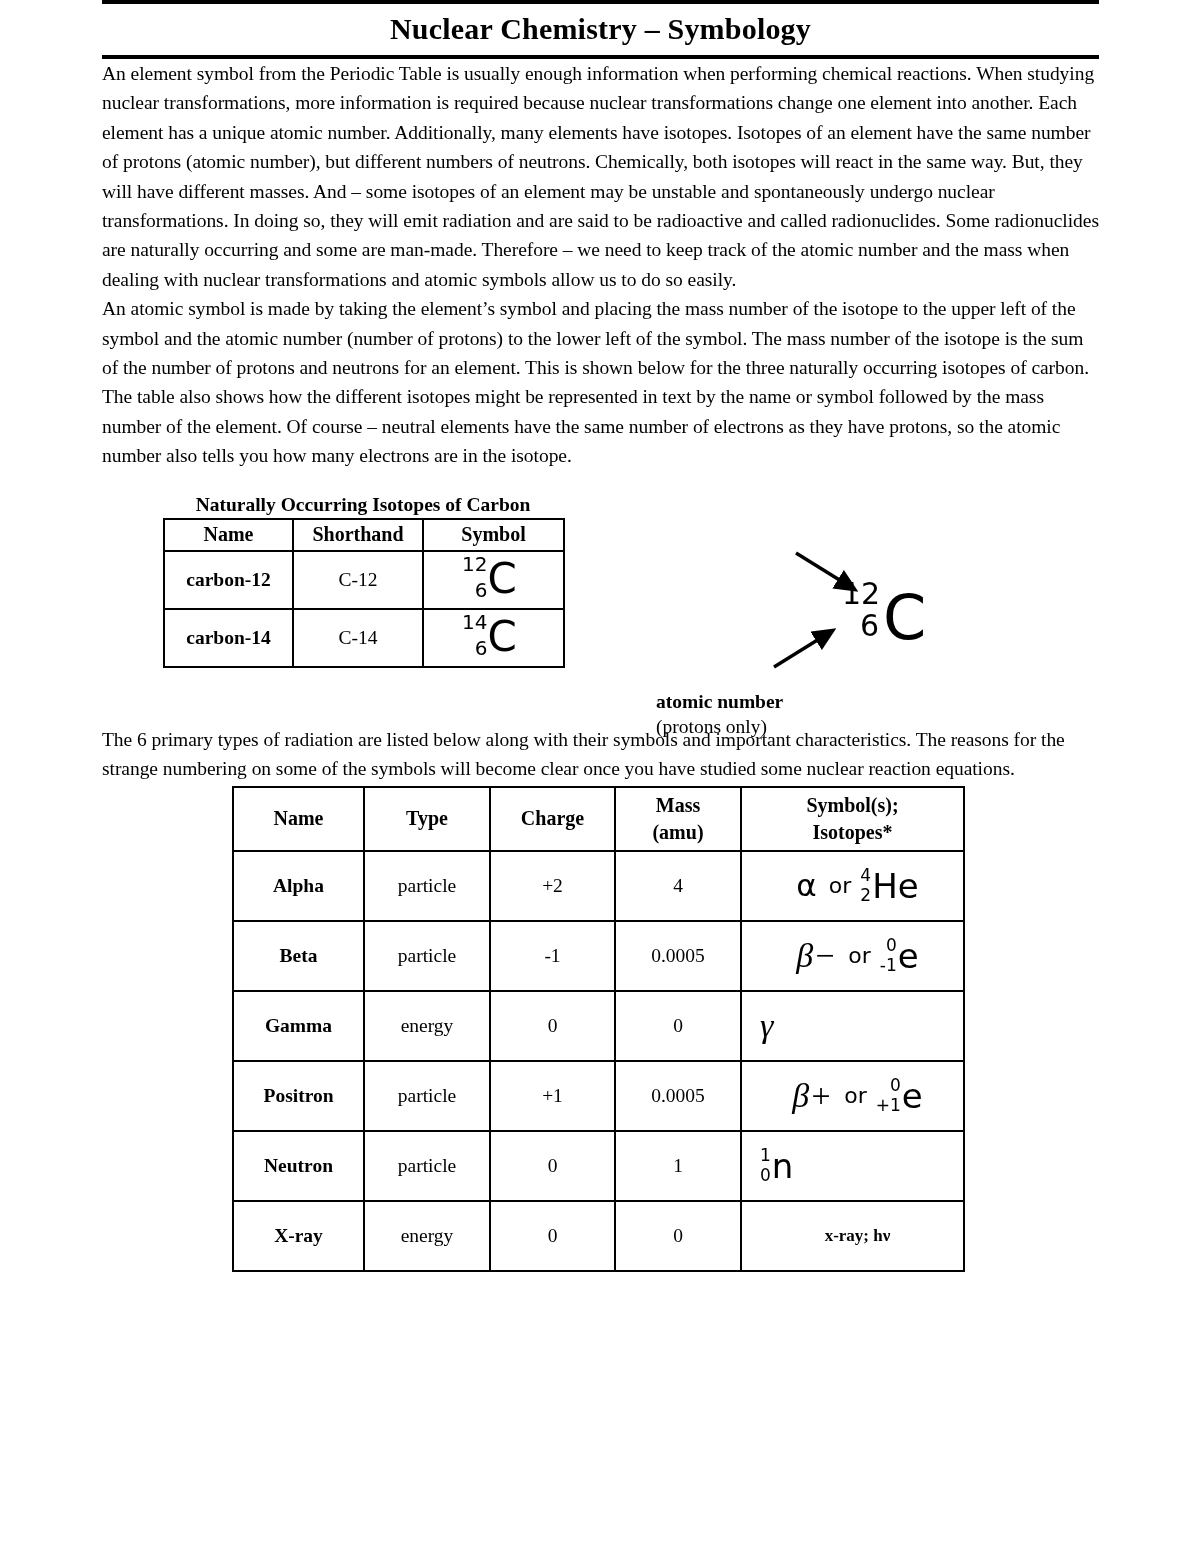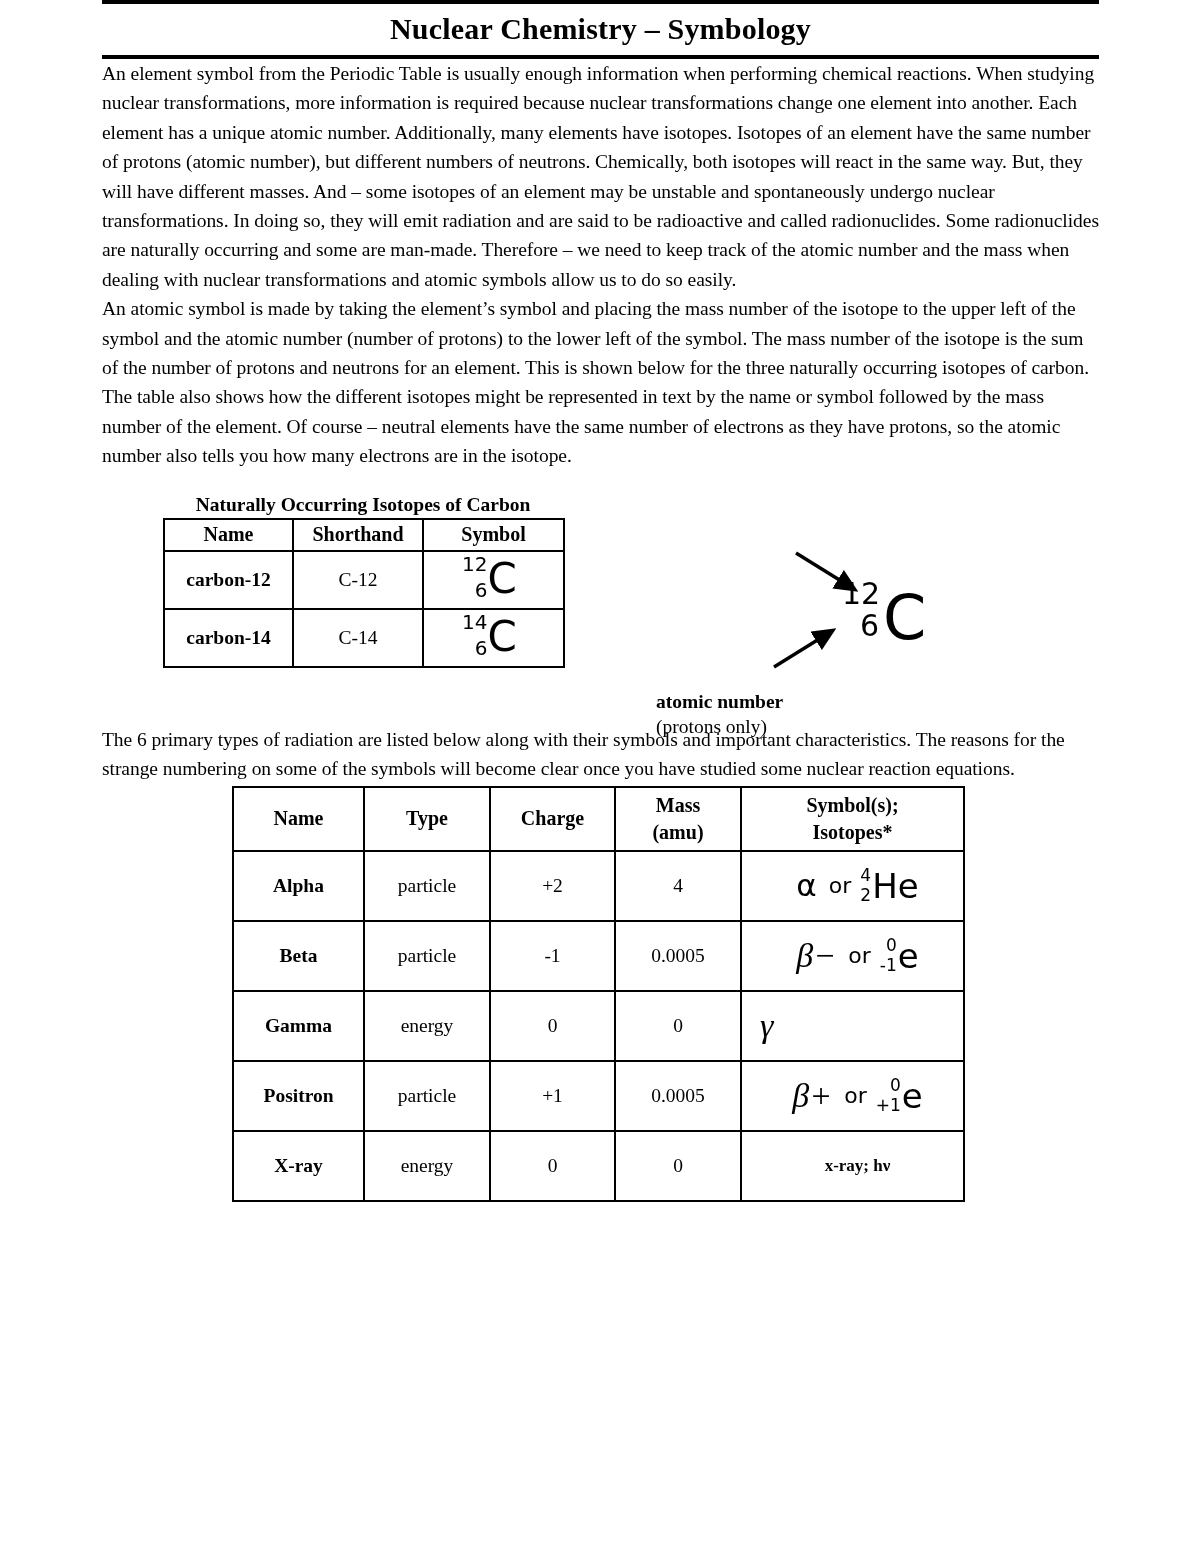--- a/index.html
+++ b/index.html
@@ -494,20 +494,37 @@
                 <span class="stack">
                   <span class="sup">0</span>
                   <span class="sub">+1</span>
                 </span>
                 <span class="sym-letter">e</span>
               </span>
             </div>
           </td>
         </tr>
 
+        <tr>
+          <td class="rname">Neutron</td>
+          <td class="rtype">particle</td>
+          <td class="rcharge">0</td>
+          <td class="rmass">1</td>
+          <td class="rsym">
+            <div class="sym-row left">
+              <span class="nuc">
+                <span class="stack">
+                  <span class="sup">1</span>
+                  <span class="sub">0</span>
+                </span>
+                <span class="sym-letter">n</span>
+              </span>
+            </div>
+          </td>
+        </tr>
 
         <tr>
           <td class="rname">X-ray</td>
           <td class="rtype">energy</td>
           <td class="rcharge">0</td>
           <td class="rmass">0</td>
           <td class="rsym">
             <div class="sym-row">
               <span class="xray-text">x-ray; hν</span>
             </div>

